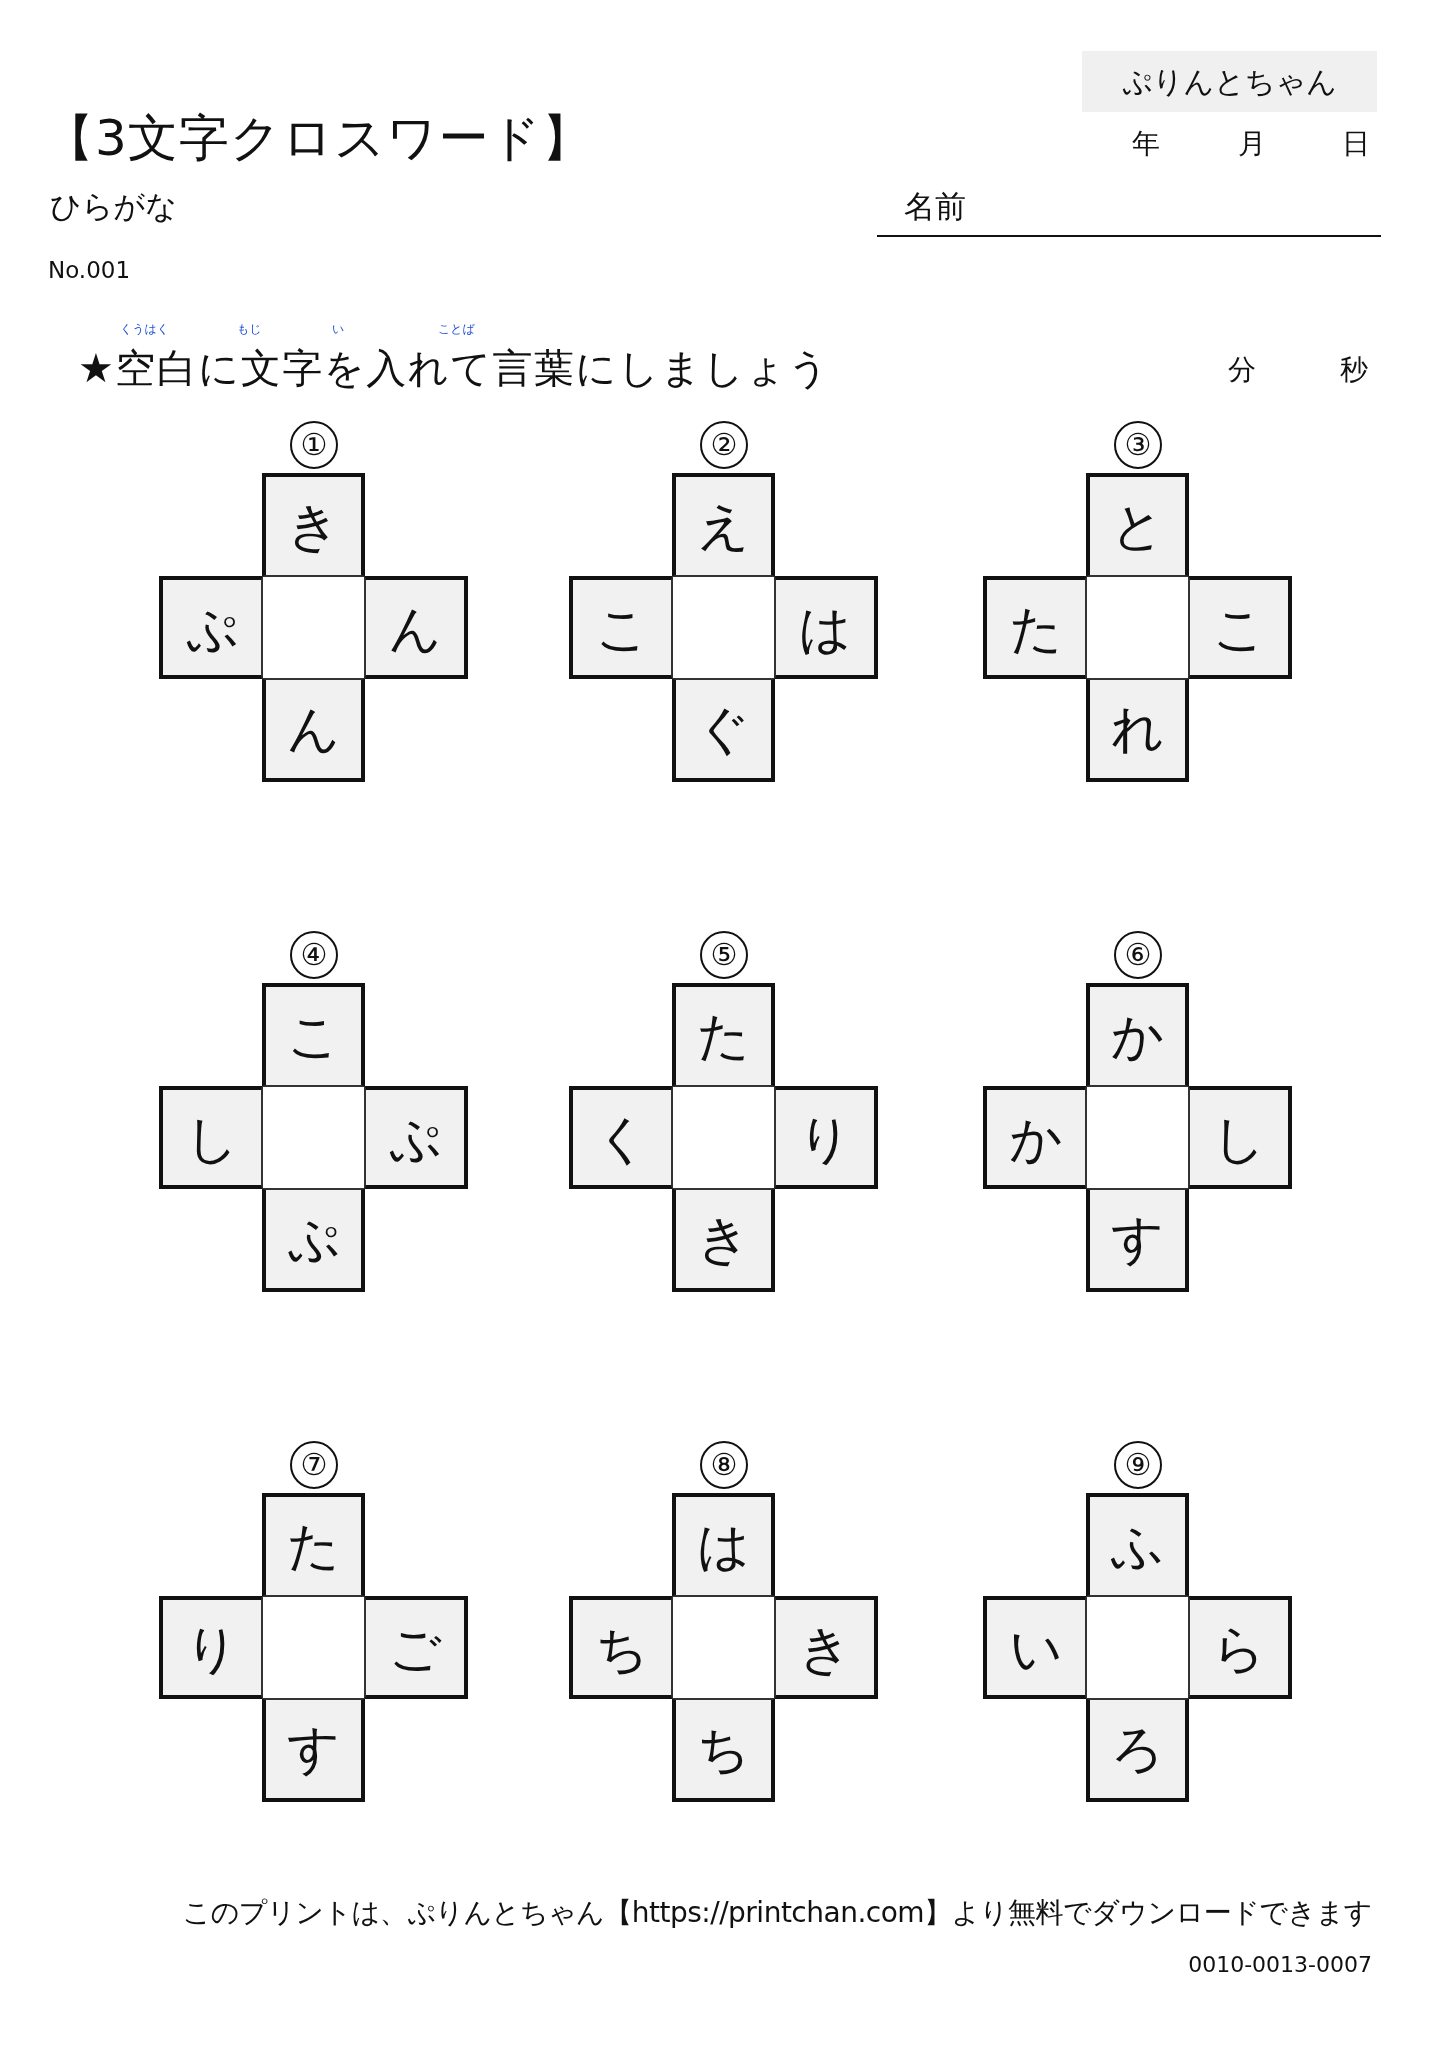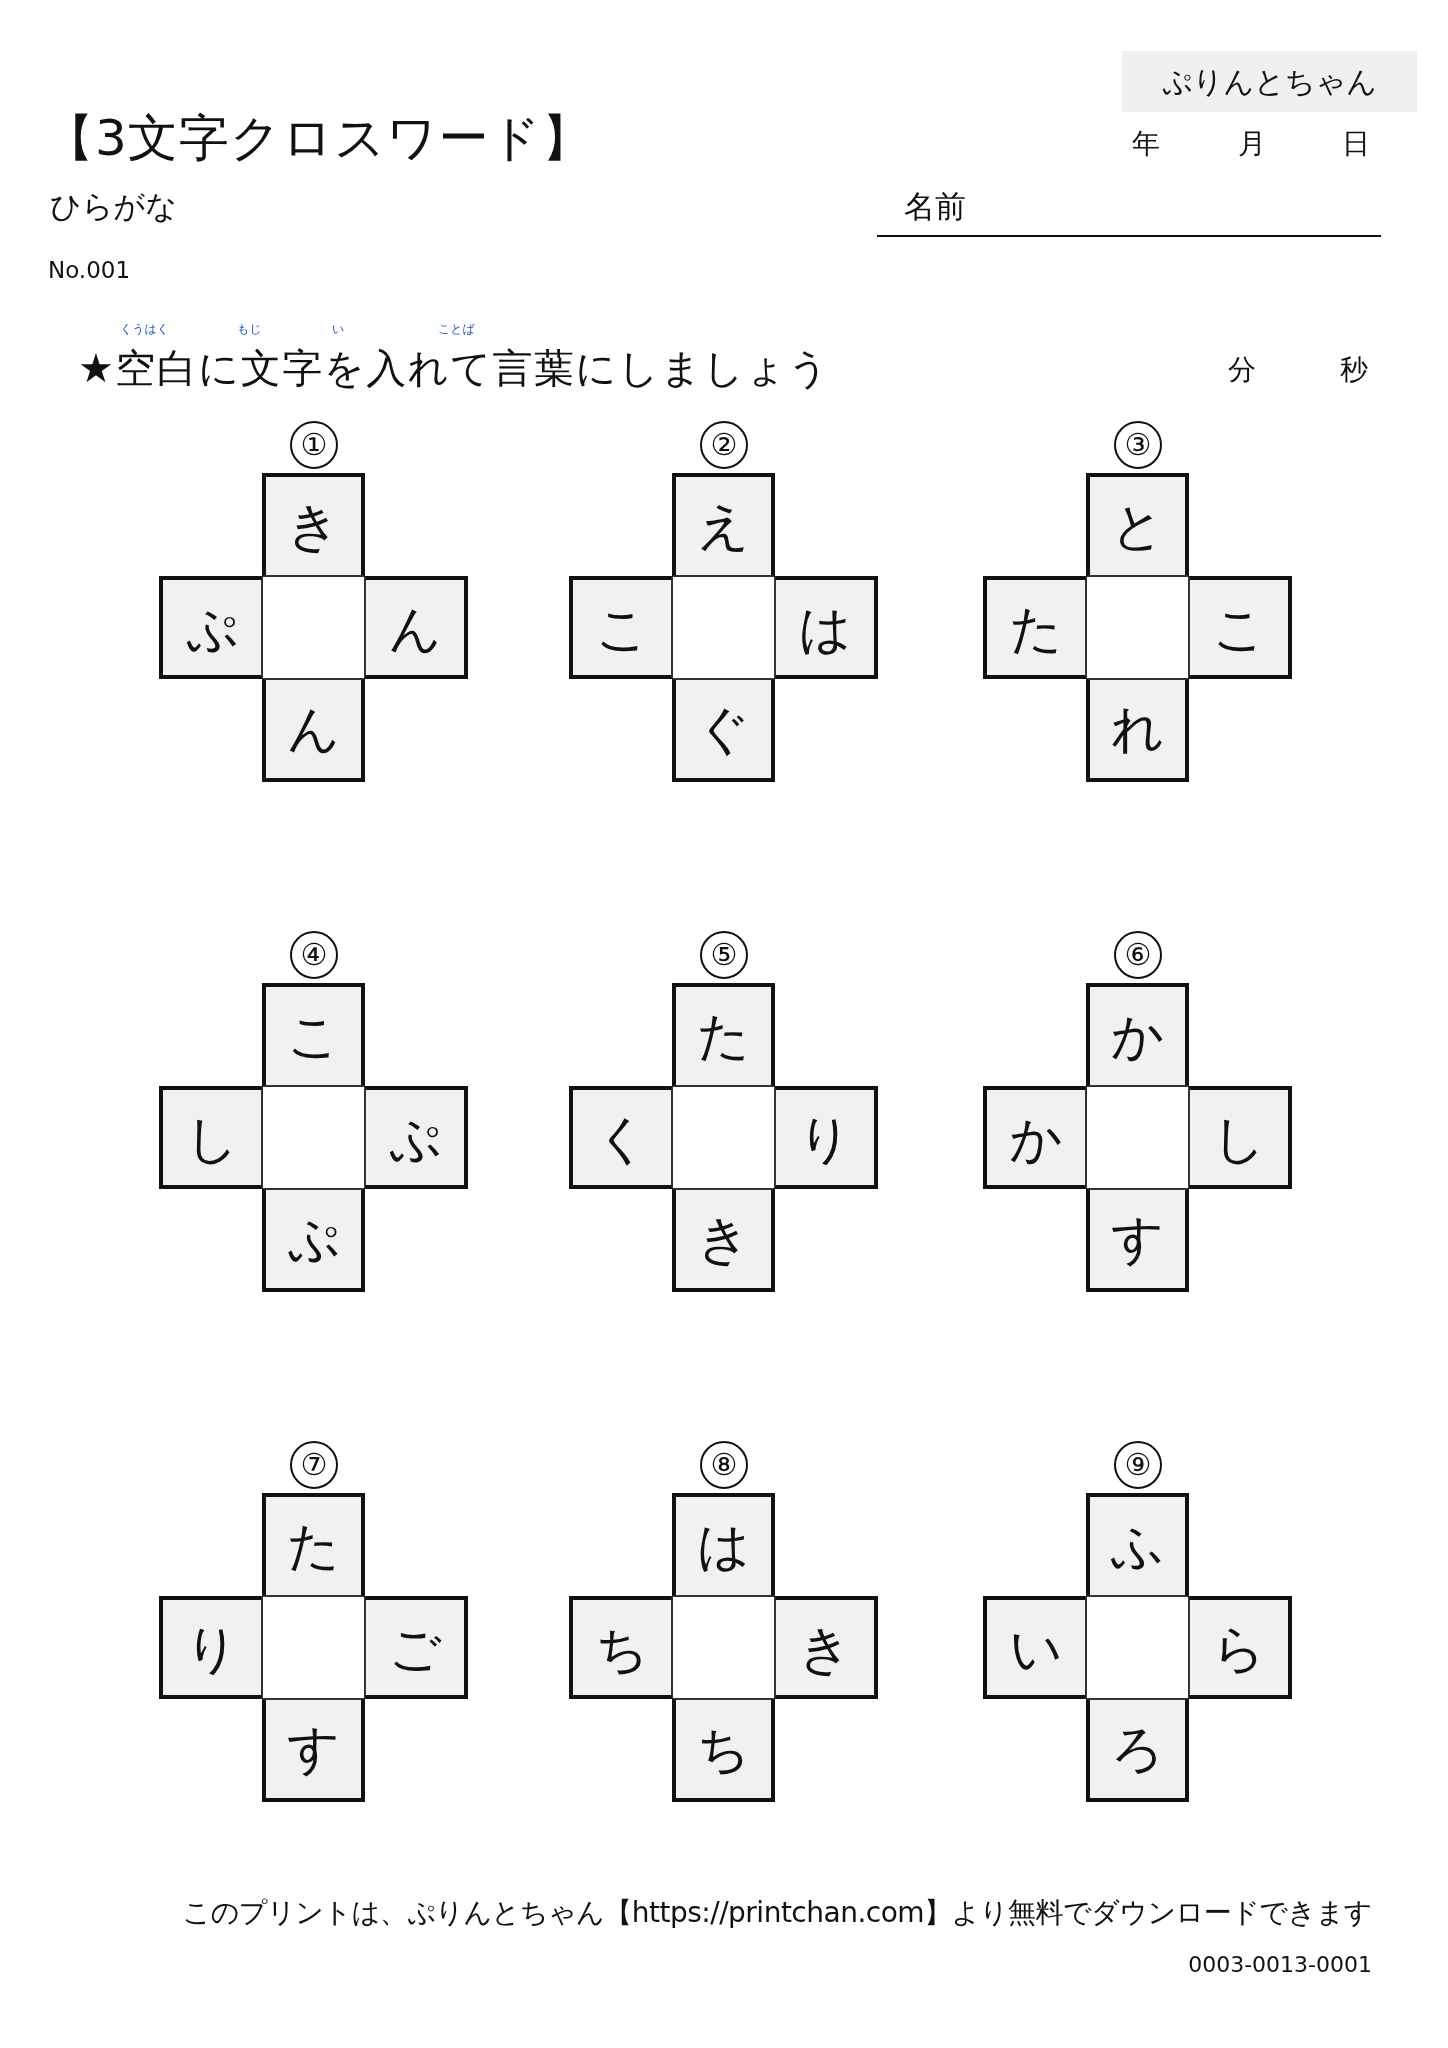--- a/index.html
+++ b/index.html
@@ -3,21 +3,21 @@
 <meta charset="utf-8">
 <style>
   html, body { margin: 0; padding: 0; background: #ffffff; }
   body { width: 1448px; height: 2048px; position: relative; overflow: hidden;
          font-family: "DejaVu Sans", "Liberation Sans", sans-serif; color: #111; }
   .abs { position: absolute; white-space: nowrap; }
   .title { left: 44px; top: 106px; font-size: 50px; line-height: 64px; letter-spacing: 1px; }
   .subtitle { left: 50px; top: 186px; font-size: 31px; line-height: 40px; }
   .number { left: 48px; top: 250px; font-size: 23px; line-height: 40px; }
   .badge { left: 1082px; top: 51px; width: 295px; height: 61px; background: #f0f0f0;
-           font-size: 30px; line-height: 61px; text-align: center; margin-left: 40px; }
+           font-size: 30px; line-height: 61px; text-align: center; }
   .date-label { top: 124px; font-size: 28px; line-height: 40px; }
   .name-label { left: 904px; top: 186px; font-size: 31px; line-height: 40px; }
   .name-line { left: 877px; top: 235px; width: 504px; height: 0; border-top: 2px solid #111; }
   .instr { left: 78px; top: 348px; font-size: 40px; line-height: 40px; letter-spacing: 1.5px; }
   .ruby { top: 322px; font-size: 12px; line-height: 14px; color: #1d4ed8; }
   .time-label { top: 350px; font-size: 28px; line-height: 40px; }
 
   .puzzle { position: absolute; width: 310px; height: 370px; }
   .pnum { position: absolute; left: 131px; top: 0; width: 48px; height: 48px; border: 2px solid #111;
           border-radius: 50%; box-sizing: border-box; font-size: 30px; line-height: 44px;
@@ -125,13 +125,13 @@
 <div class="puzzle" style="left:983px; top:1441px">
   <div class="pnum">⑨</div>
   <div class="cell top">ふ</div>
   <div class="cell left">い</div>
   <div class="cell center"></div>
   <div class="cell right">ら</div>
   <div class="cell bottom">ろ</div>
 </div>
 
 <div class="abs footer-note">このプリントは、ぷりんとちゃん【https://printchan.com】より無料でダウンロードできます</div>
-<div class="abs footer-code">0003-0013-0001</div>
+<div class="abs footer-code">0010-0013-0007</div>
 
 </body></html>

